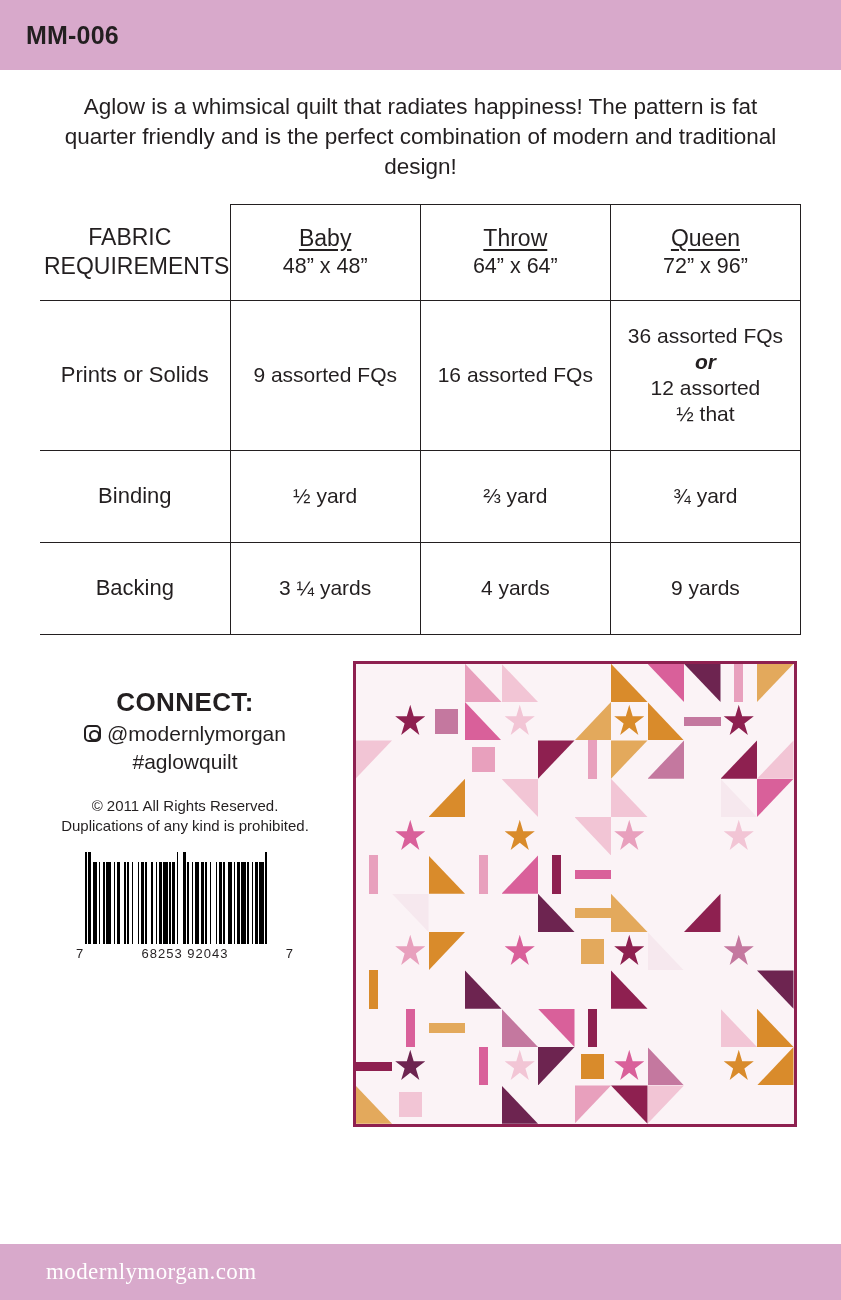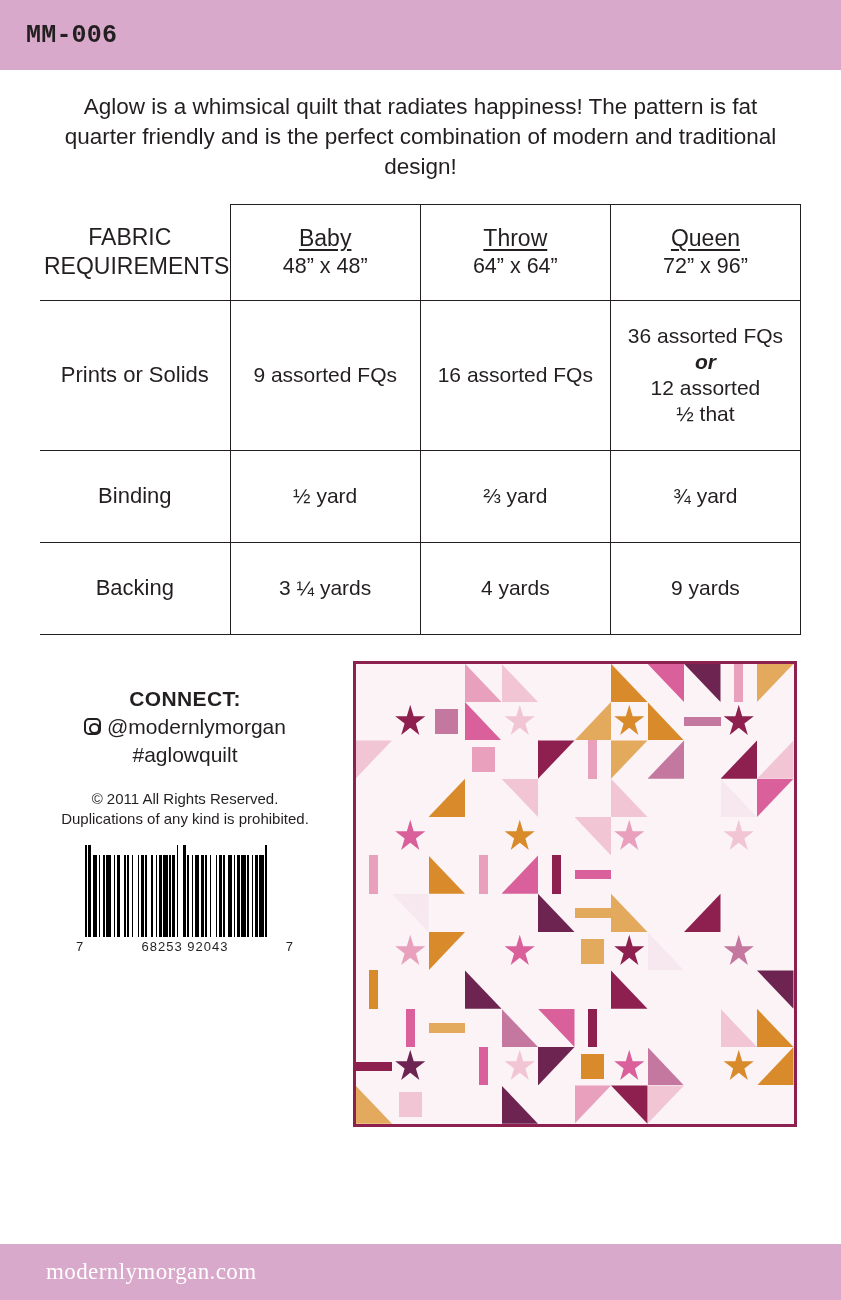--- a/index.html
+++ b/index.html
@@ -24,21 +24,21 @@
     padding: 0 26px;
   }
   .skill-level {
     font-family: "Liberation Serif", serif;
     font-weight: bold;
     font-size: 25px;
     color: #231f20;
     letter-spacing: 0.2px;
   }
   .pattern-code {
-    font-family: Liberation Mono, monospace;
+    font-family: Liberation Sans, sans-serif;
     font-weight: bold;
     font-size: 25px;
     color: #231f20;
     letter-spacing: 0.2px;
   }
 
   
   .description {
     margin: 22px 46px 0 46px;
     text-align: center;
@@ -114,21 +114,21 @@
     justify-content: center;
     font-family: "Liberation Serif", serif;
     font-style: italic;
     font-size: 22px;
     color: #231f20;
     line-height: 1.15;
     margin-top: 4px;
   }
   .connect-title {
     margin-top: 26px;
-    font-size: 21px;
+    font-size: 26px;
     font-weight: bold;
     letter-spacing: 0.4px;
   }
   .connect-line {
     font-size: 21px;
     margin-top: 4px;
     display: flex;
     align-items: center;
     justify-content: center;
     gap: 6px;

